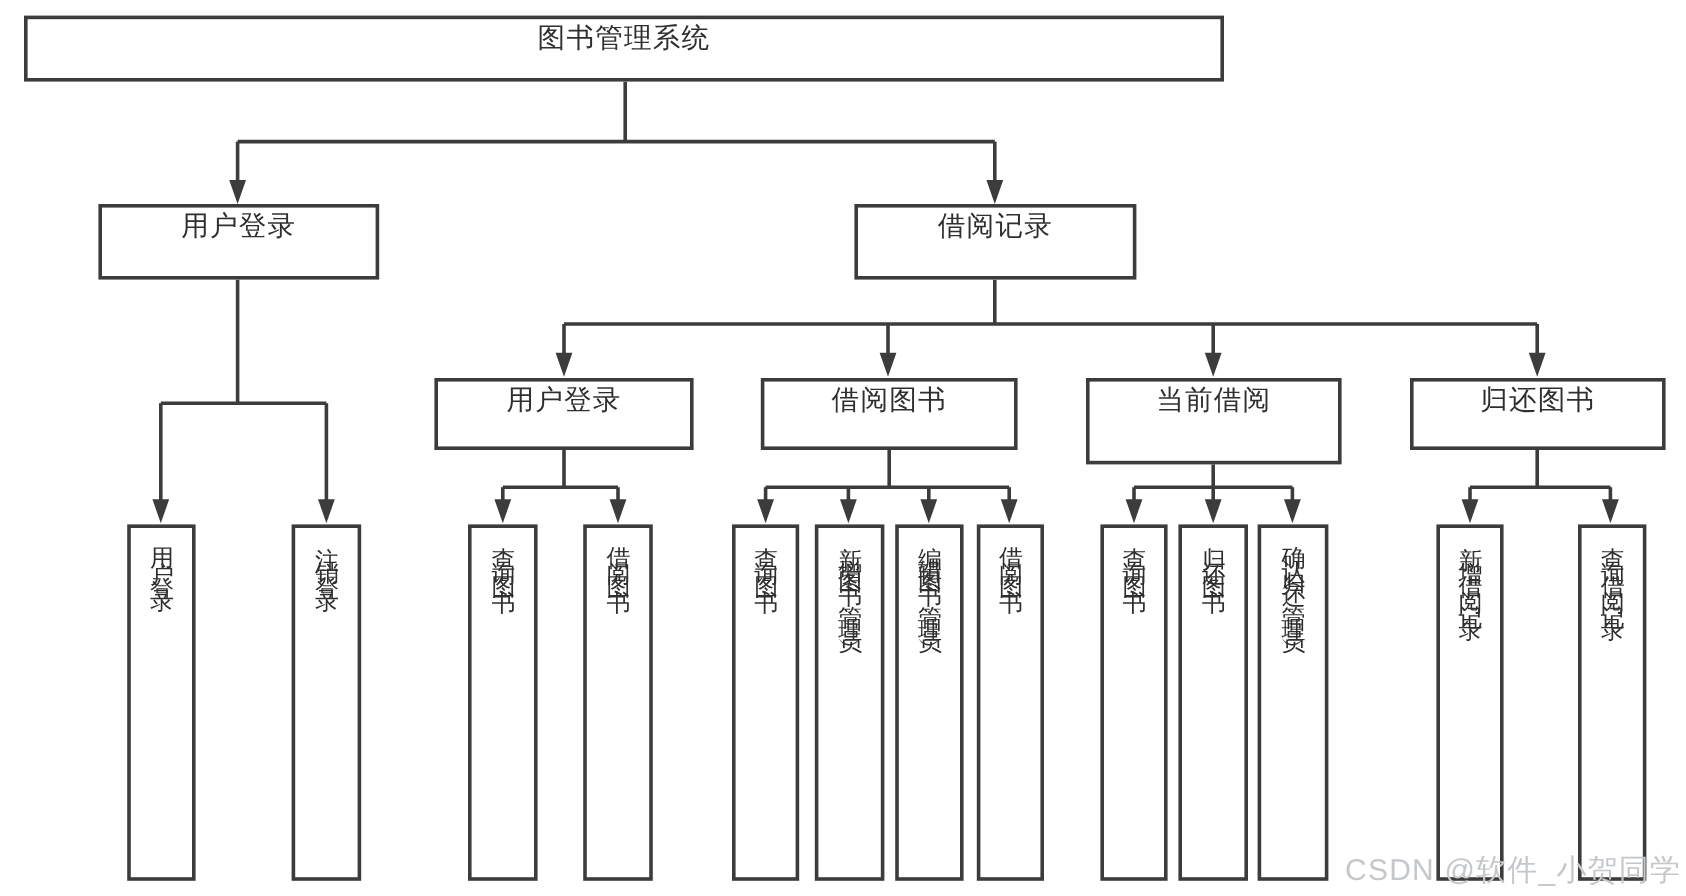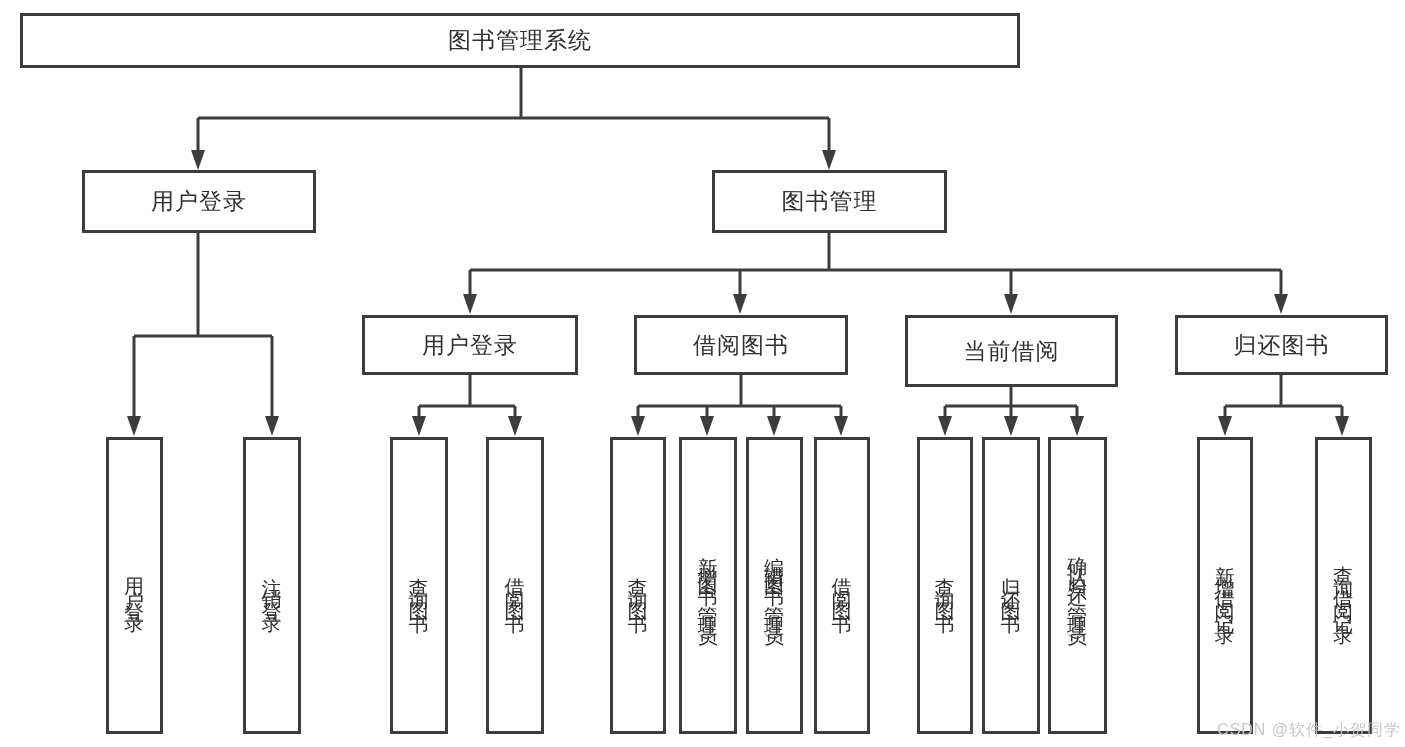--- a/index.html
+++ b/index.html
@@ -12,40 +12,40 @@
     overflow:hidden;
   }
   .connectors{position:absolute;left:0;top:0;z-index:1;}
   .connectors line{stroke:var(--line,#3c3c3c);stroke-width:3;}
   .connectors polygon{fill:var(--line,#3c3c3c);}
   .node{
     position:absolute;
     box-sizing:border-box;
     background:#fff;
     border:3px solid var(--line,#3c3c3c);
-    display:flex;align-items:center;justify-content:center;
+    display:flex;justify-content:center;
     z-index:2;
     color:var(--text,#2f2f2f);
   }
   .hnode{font-size:23px;letter-spacing:1px;}
   .root{font-size:23px;}
   .vnode .vlabel{
     writing-mode:vertical-rl;
     text-orientation:mixed;
     font-size:20px;
     letter-spacing:12px;
     line-height:1;
     white-space:nowrap;
   }
   .vnode .vlabel.tight{letter-spacing:10px;}
   .watermark{
     position:absolute;
     right:4px;bottom:6px;
     z-index:5;
-    font-size:16px;
+    font-size:25px;
     color:var(--watermark,#c5c8cb);
     letter-spacing:1px;
   }
 </style>
 </head>
 <body>
 
 <div class="stage">
 
   <svg class="connectors" width="1405" height="747" viewBox="0 0 1405 747" aria-hidden="true">
@@ -111,21 +111,21 @@
   </svg>
 
   <div class="node hnode root" style="left:20px;top:13px;width:1000px;height:55px">
     <span>图书管理系统</span>
   </div>
 
   <div class="node hnode" style="left:82px;top:170px;width:234px;height:63px">
     <span>用户登录</span>
   </div>
   <div class="node hnode" style="left:712px;top:170px;width:235px;height:63px">
-    <span>图书管理</span>
+    <span>借阅记录</span>
   </div>
 
   <div class="node hnode" style="left:362px;top:315px;width:216px;height:60px">
     <span>用户登录</span>
   </div>
   <div class="node hnode" style="left:634px;top:315px;width:214px;height:60px">
     <span>借阅图书</span>
   </div>
   <div class="node hnode" style="left:905px;top:315px;width:213px;height:72px">
     <span>当前借阅</span>

